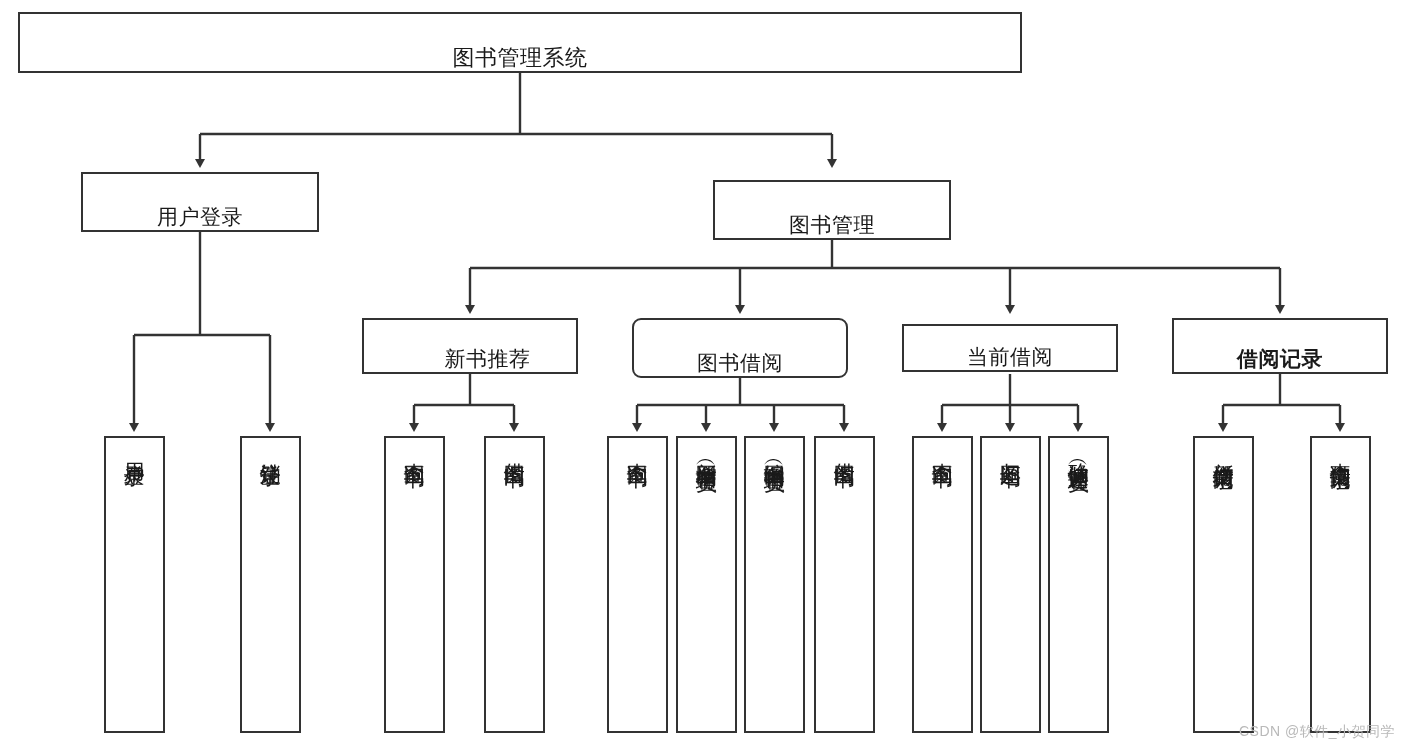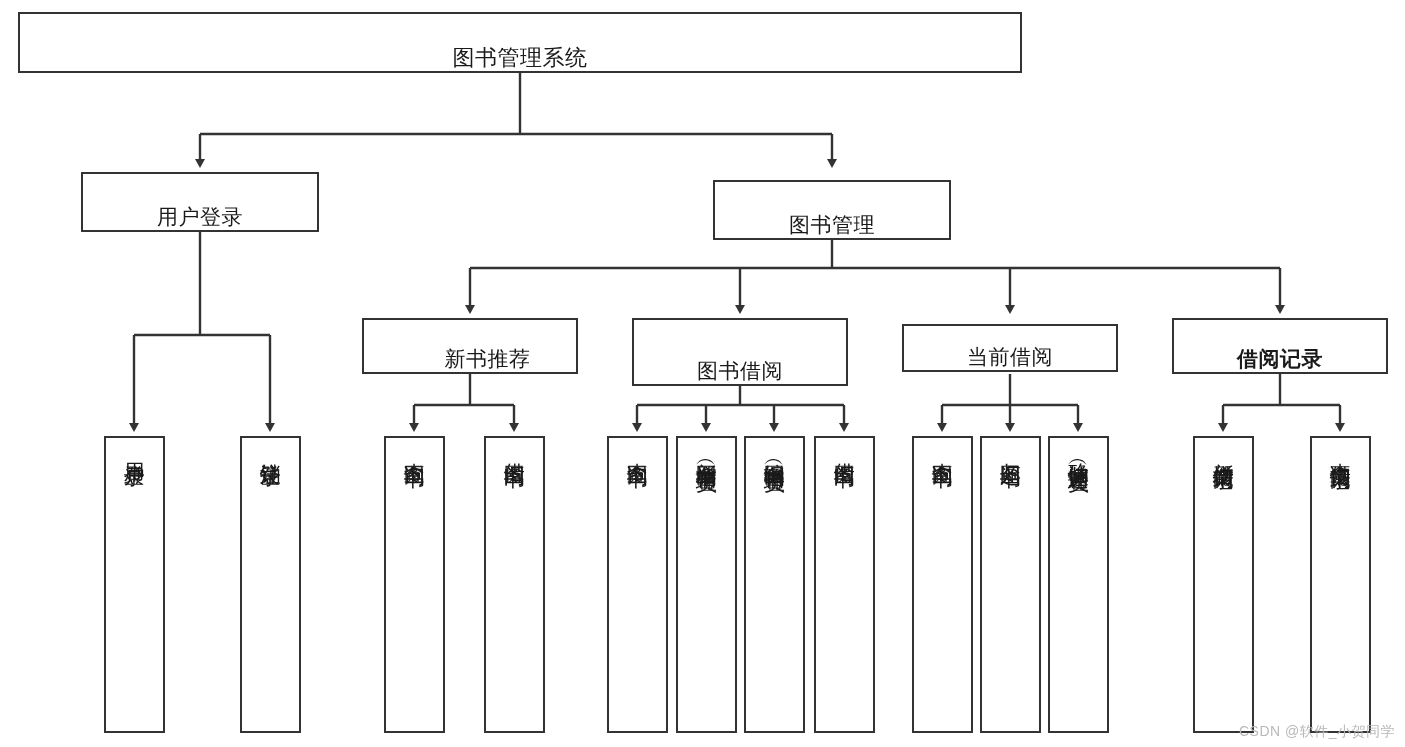--- a/index.html
+++ b/index.html
@@ -137,21 +137,21 @@
   <div class="node horiz" style="left:81px; top:172px; width:238px; height:60px;">
     <span class="label">用户登录</span>
   </div>
   <div class="node horiz" style="left:713px; top:172px; width:238px; height:60px;margin-top:8px;">
     <span class="label">图书管理</span>
   </div>
 
   <div class="node horiz" style="left:362px; top:318px; width:216px; height:56px;padding-left:35px;">
     <span class="label">新书推荐</span>
   </div>
-  <div class="node horiz" style="left:632px; top:318px; width:216px; height:68px;">
+  <div class="node horiz" style="left:632px; top:318px; width:216px; height:60px;border-radius:9px;">
     <span class="label">图书借阅</span>
   </div>
   <div class="node horiz" style="left:902px; top:324px; width:216px; height:48px;">
     <span class="label">当前借阅</span>
   </div>
   <div class="node horiz" style="left:1172px; top:318px; width:216px; height:56px;font-weight:bold;">
     <span class="label">借阅记录</span>
   </div>
 
   <div class="node leaf" style="left:104px; top:436px; width:61px; height:297px;">

